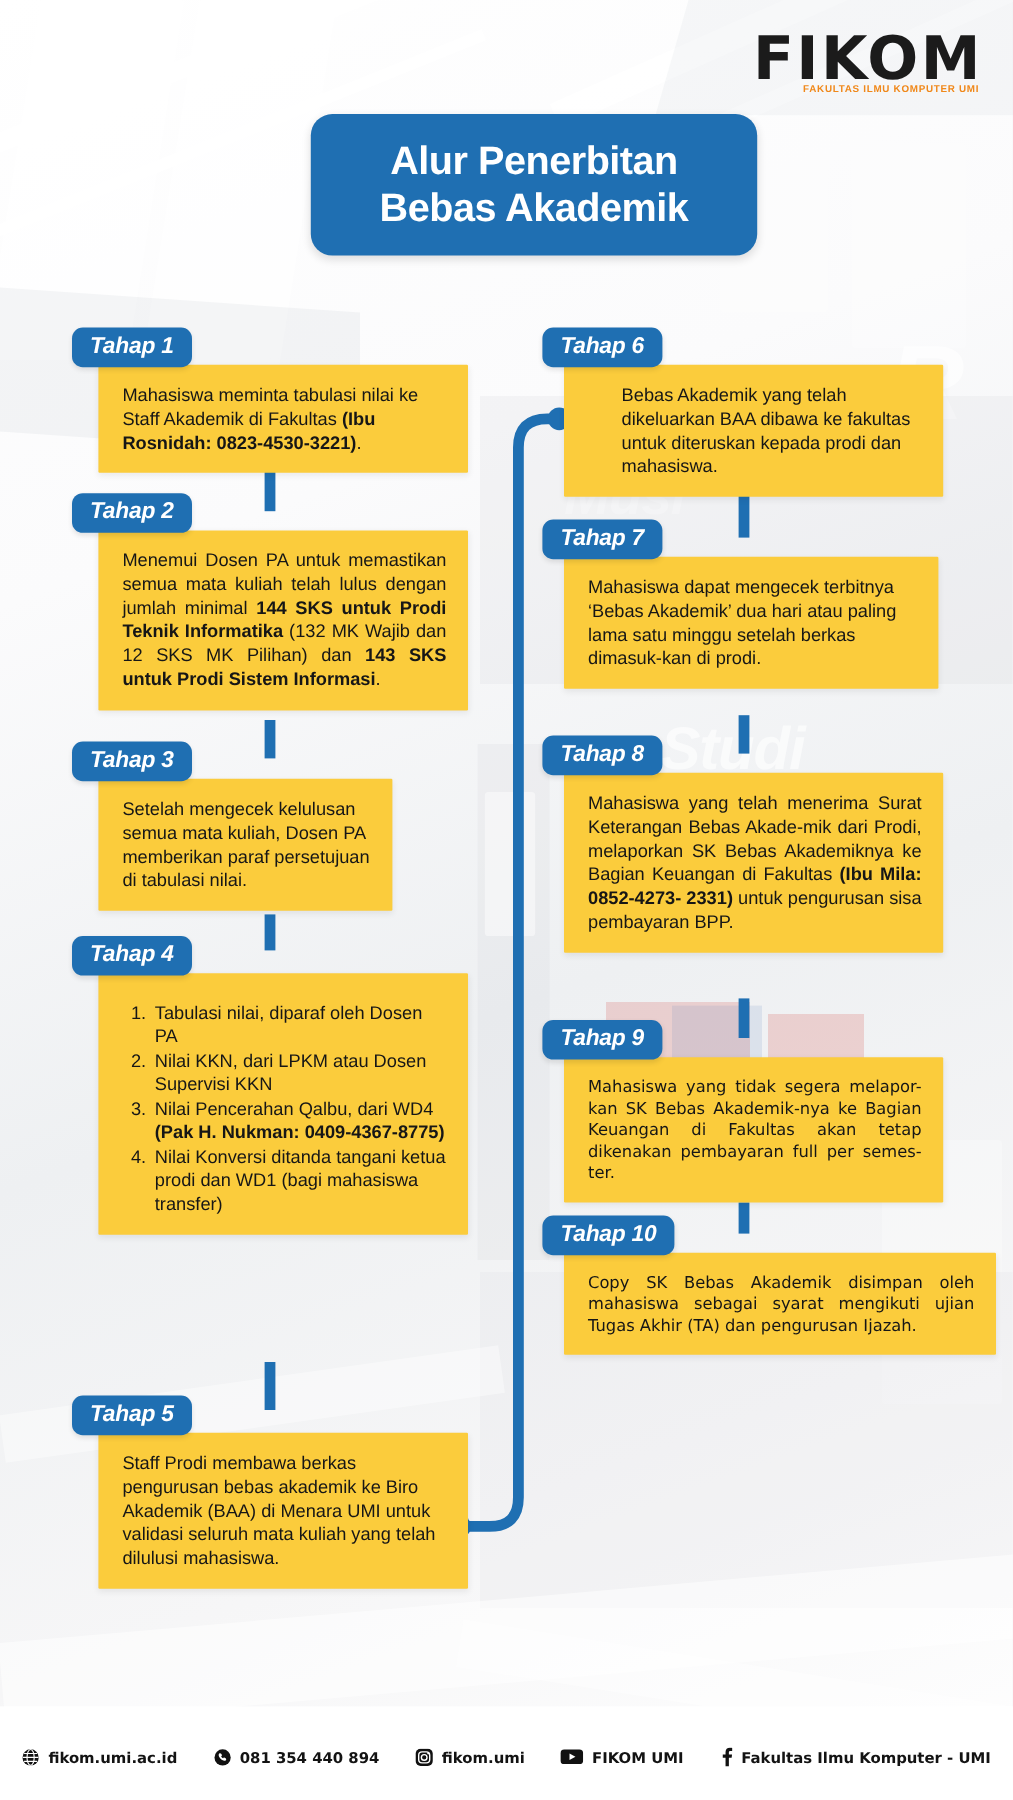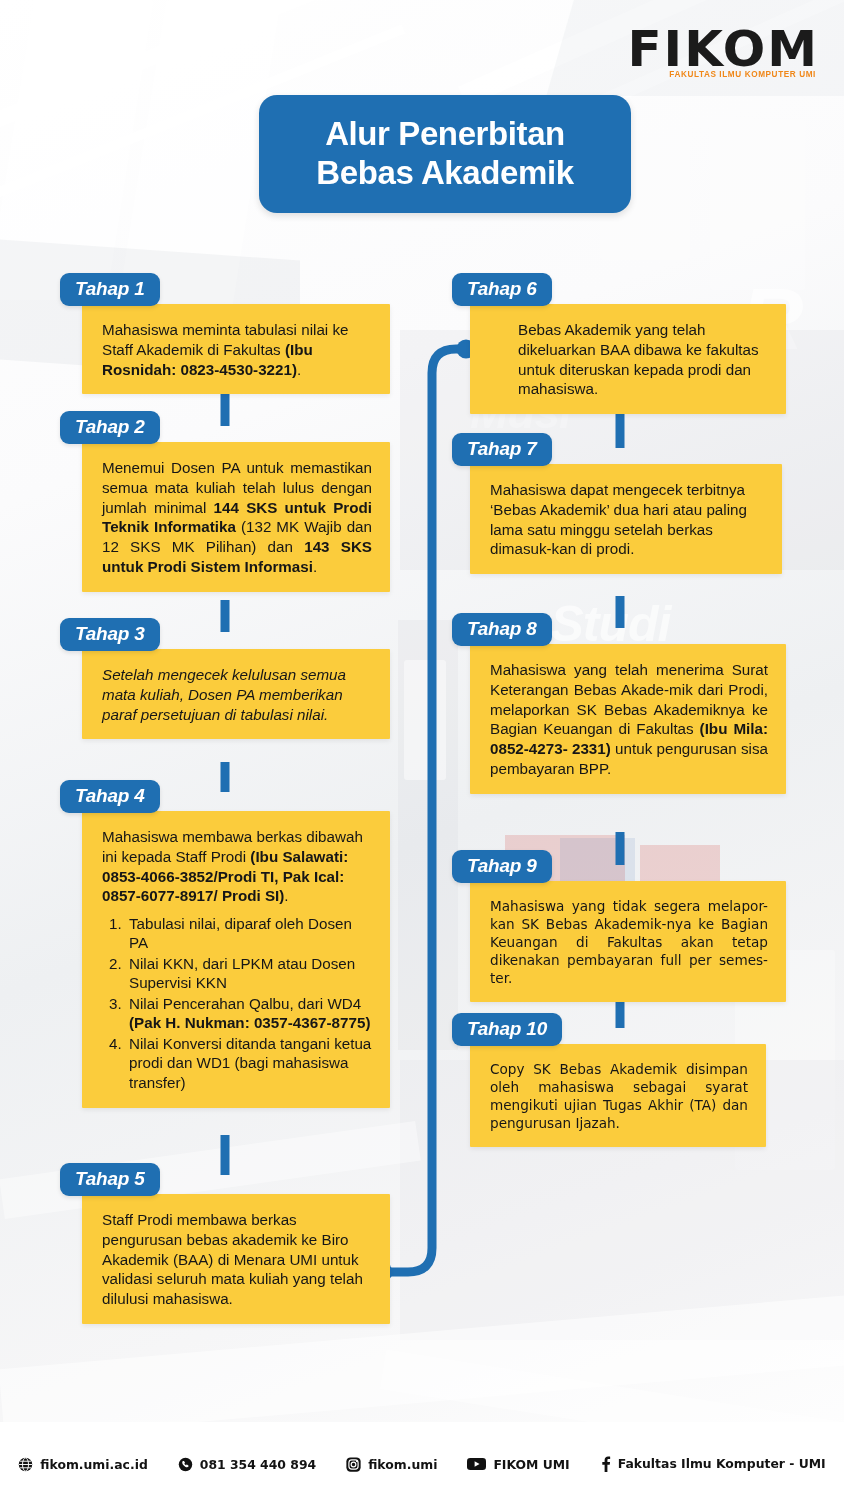--- a/index.html
+++ b/index.html
@@ -93,21 +93,21 @@
   ol.klist li{ margin-bottom:1px; line-height:1.28; padding-left:3px; }
 
   
   #footer{
     position:absolute; left:0; bottom:0; width:844px; height:78px;
     background:#ffffff; z-index:6;
     display:flex; align-items:center; justify-content:center; gap:30px;
     padding-top:6px;
   }
   #footer .fi{
-    display:flex; gap:7px;
+    display:flex; align-items:center; gap:7px;
     font-size:12.4px; font-weight:bold; color:#131313;
     font-family:"DejaVu Sans", sans-serif;
   }
   #footer svg{ display:block; }
 </style>
 </head>
 <body>
 
 <div id="bg">
   <div class="wash"></div>
@@ -181,33 +181,32 @@
 
   <div class="step" style="left:60px;top:411px;width:330px;">
     <div class="badge">Tahap 2</div>
     <div class="card just" style="left:22px;top:31px;width:308px;">
         <div><span>Menemui Dosen PA untuk memastikan semua mata kuliah telah lulus dengan jumlah minimal </span><b>144 SKS untuk Prodi Teknik Informatika</b><span> (132 MK Wajib dan 12 SKS MK Pilihan) dan </span><b>143 SKS untuk Prodi Sistem Informasi</b><span>.</span></div>
       </div>
   </div>
 
   <div class="step" style="left:60px;top:618px;width:330px;">
     <div class="badge">Tahap 3</div>
-    <div class="card" style="left:22px;top:31px;width:308px;font-style:italic;">
+    <div class="card" style="left:22px;top:31px;width:245px;">
         <div><span>Setelah mengecek kelulusan semua mata kuliah, Dosen PA memberikan paraf persetujuan di tabulasi nilai.</span></div>
       </div>
   </div>
 
   <div class="step" style="left:60px;top:780px;width:330px;">
     <div class="badge">Tahap 4</div>
     <div class="card" style="left:22px;top:31px;width:308px;">
-        <div><span>Mahasiswa membawa berkas dibawah ini kepada Staff Prodi </span><b>(Ibu Salawati: 0853-4066-3852/Prodi TI, Pak Ical: 0857-6077-8917/ Prodi SI)</b><span>.</span></div>
         <ol class="klist">
           <li><span>Tabulasi nilai, diparaf oleh Dosen PA</span></li>
           <li><span>Nilai KKN, dari LPKM atau Dosen Supervisi KKN</span></li>
-          <li><span>Nilai Pencerahan Qalbu, dari WD4 </span><b>(Pak H. Nukman: 0357-4367-8775)</b></li>
+          <li><span>Nilai Pencerahan Qalbu, dari WD4 </span><b>(Pak H. Nukman: 0409-4367-8775)</b></li>
           <li><span>Nilai Konversi ditanda tangani ketua prodi dan WD1 (bagi mahasiswa transfer)</span></li>
         </ol>
       </div>
   </div>
 
   <div class="step" style="left:60px;top:1163px;width:330px;">
     <div class="badge">Tahap 5</div>
     <div class="card" style="left:22px;top:31px;width:308px;">
         <div><span>Staff Prodi membawa berkas pengurusan bebas akademik ke Biro Akademik (BAA) di Menara UMI untuk validasi seluruh mata kuliah yang telah dilulusi mahasiswa.</span></div>
       </div>
@@ -236,21 +235,21 @@
 
   <div class="step" style="left:452px;top:850px;width:335px;">
     <div class="badge">Tahap 9</div>
     <div class="card just alt" style="left:18px;top:31px;width:316px;">
         <div><span>Mahasiswa yang tidak segera melapor-kan SK Bebas Akademik-nya ke Bagian Keuangan di Fakultas akan tetap dikenakan pembayaran full  per semes-ter.</span></div>
       </div>
   </div>
 
   <div class="step" style="left:452px;top:1013px;width:335px;">
     <div class="badge">Tahap 10</div>
-    <div class="card just alt" style="left:18px;top:31px;width:296px;">
+    <div class="card just alt" style="left:18px;top:31px;width:360px;">
         <div><span>Copy SK Bebas Akademik disimpan oleh mahasiswa sebagai  syarat  mengikuti ujian Tugas Akhir (TA) dan pengurusan Ijazah.</span></div>
       </div>
   </div>
 
 </div>
 
 <div id="footer">
 
   <div class="fi">
     <span>

